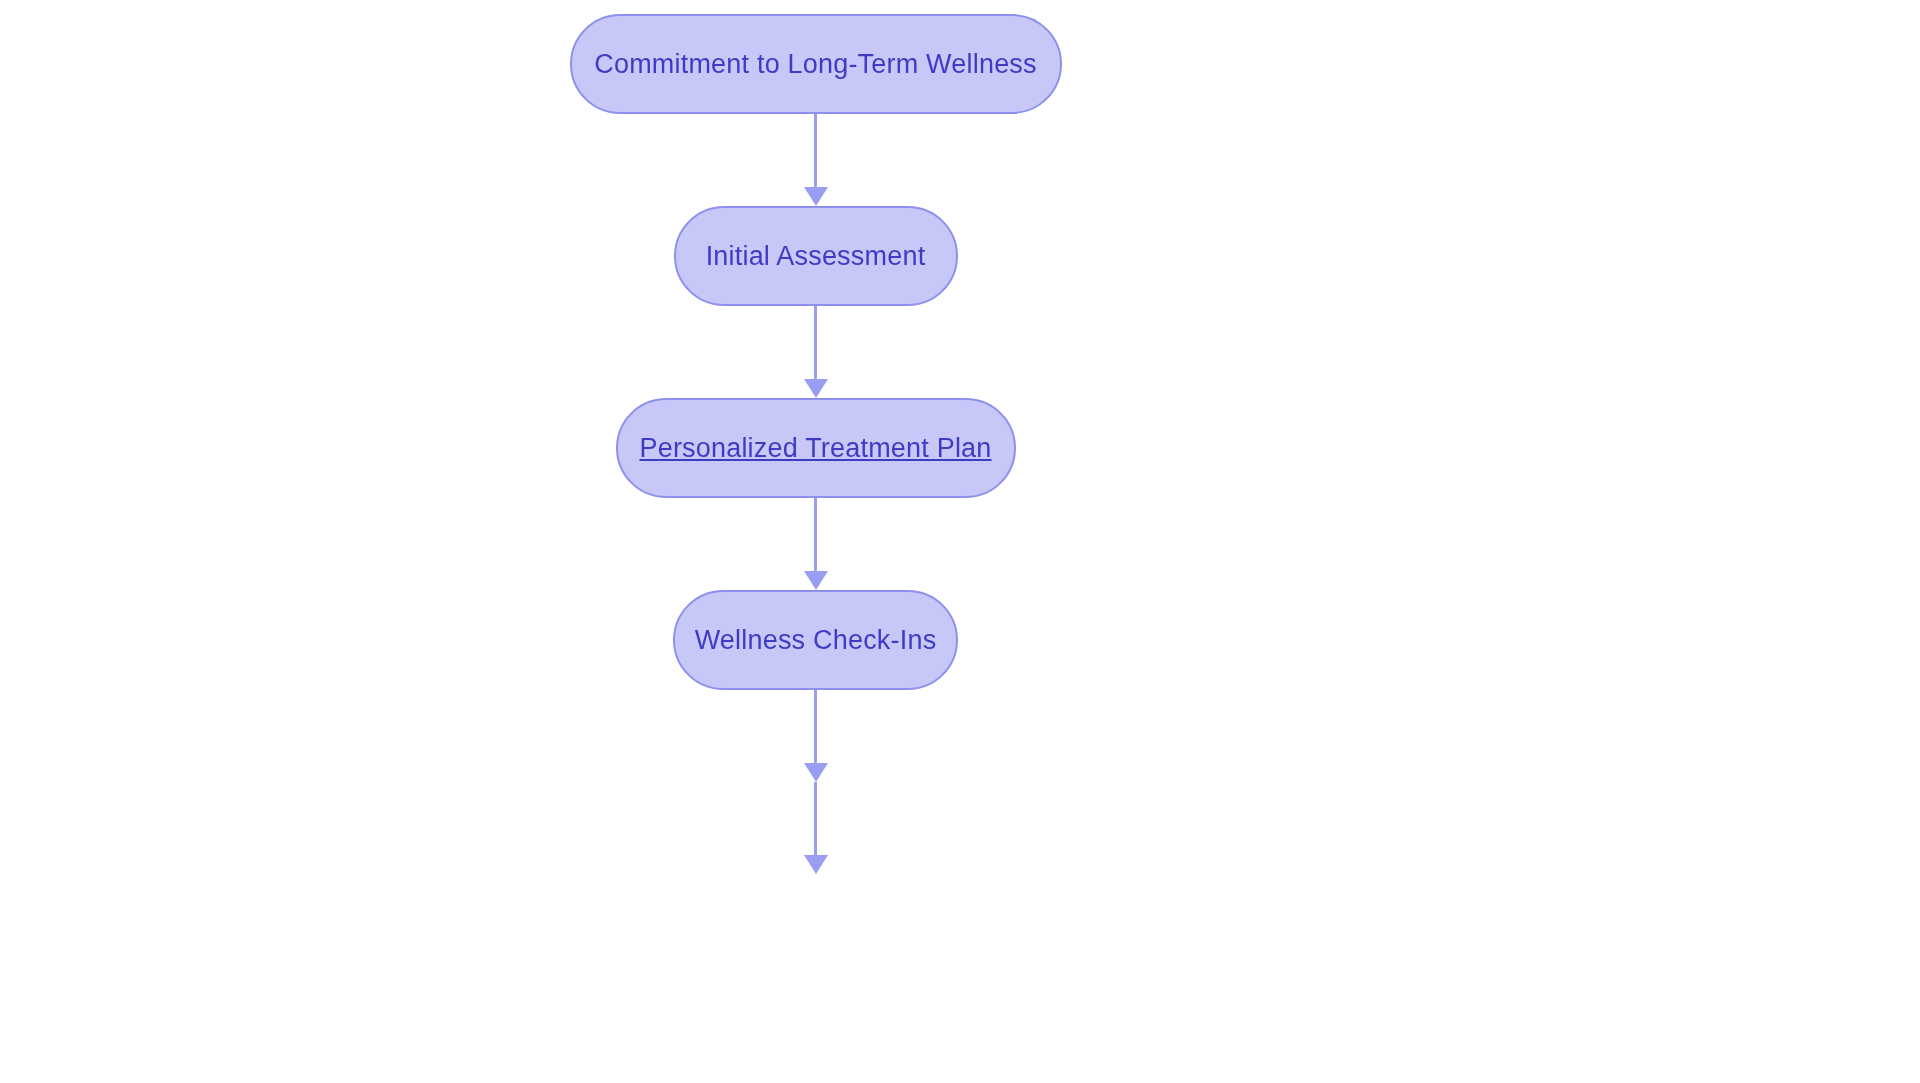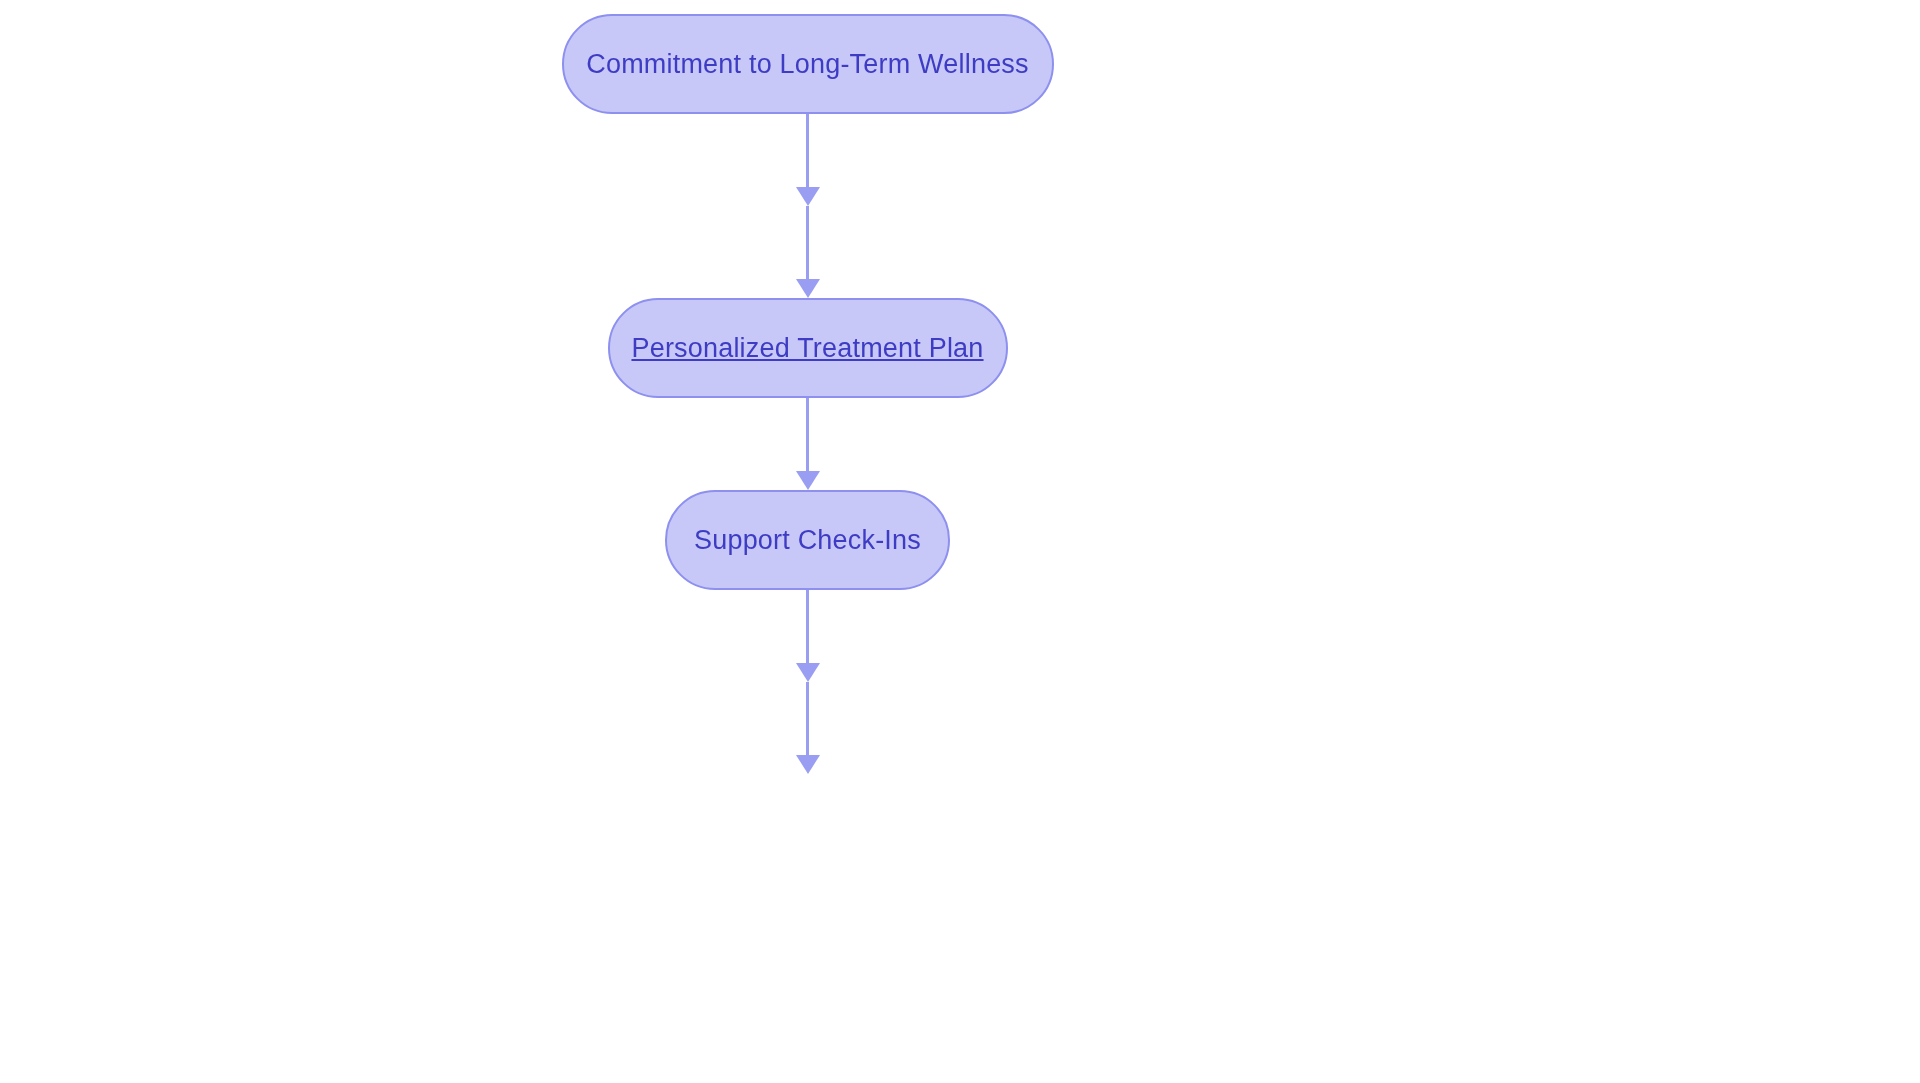--- a/index.html
+++ b/index.html
@@ -12,20 +12,21 @@
     width: 1615px;
     height: 1083px;
     background: #ffffff;
     overflow: hidden;
     display: flex;
     flex-direction: column;
     align-items: center;
     padding-top: 14px;
     box-sizing: border-box;
     font-family: "Liberation Sans", sans-serif;
+    margin-left: 8px;
   }
   .node {
     height: 100px;
     box-sizing: border-box;
     background: #c7c8f7;
     border: 2px solid #8d90ef;
     border-radius: 50px;
     color: #3e3cc4;
     font-size: 27px;
     letter-spacing: 0.2px;
@@ -67,34 +68,35 @@
 
 <div class="canvas">
 
   <div class="node w1">Commitment to Long-Term Wellness</div>
 
   <div class="arrow">
     <div class="arrow-line"></div>
     <div class="arrow-head"></div>
   </div>
 
+  <div class="node w2">Initial Assessment</div>
 
   <div class="arrow">
     <div class="arrow-line"></div>
     <div class="arrow-head"></div>
   </div>
 
   <div class="node w3">Personalized Treatment Plan</div>
 
   <div class="arrow">
     <div class="arrow-line"></div>
     <div class="arrow-head"></div>
   </div>
 
-  <div class="node w4">Support Check-Ins</div>
+  <div class="node w4">Wellness Check-Ins</div>
 
   <div class="arrow">
     <div class="arrow-line"></div>
     <div class="arrow-head"></div>
   </div>
 
 
   <div class="arrow">
     <div class="arrow-line"></div>
     <div class="arrow-head"></div>

